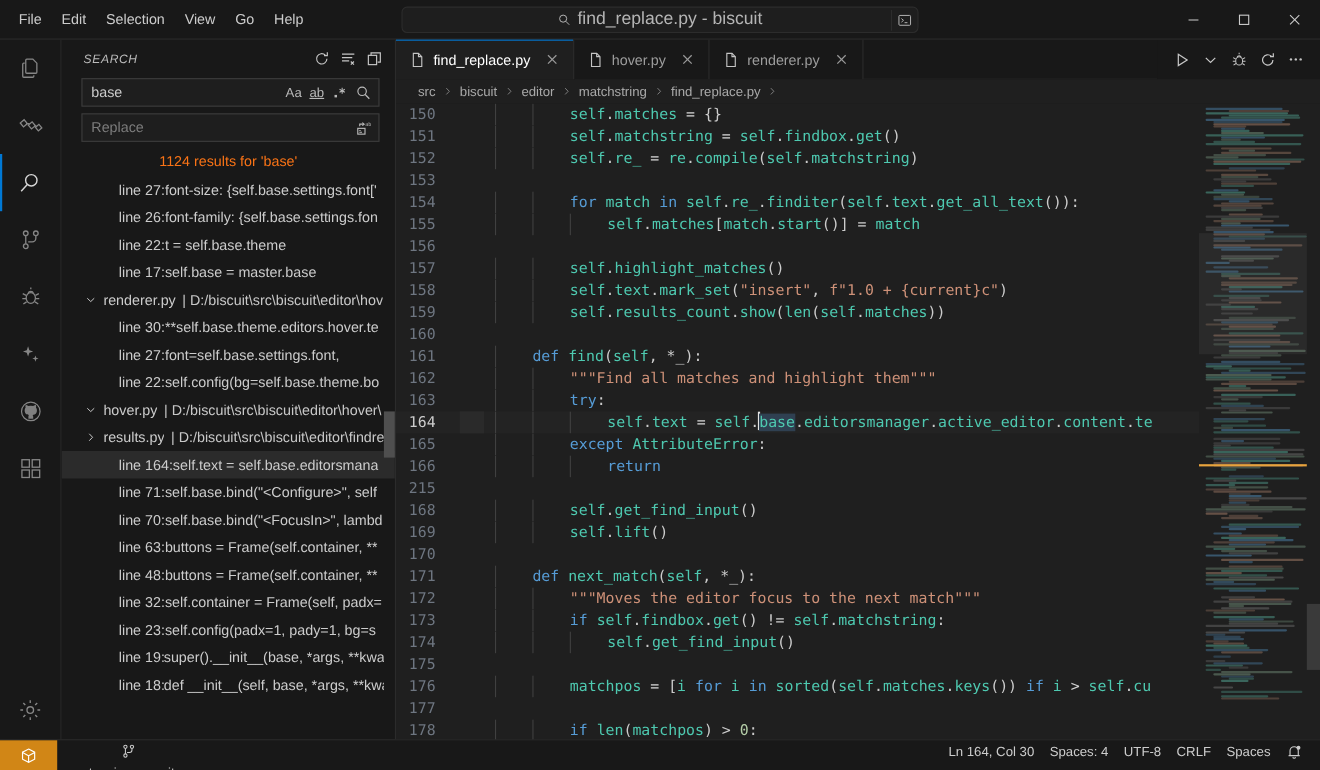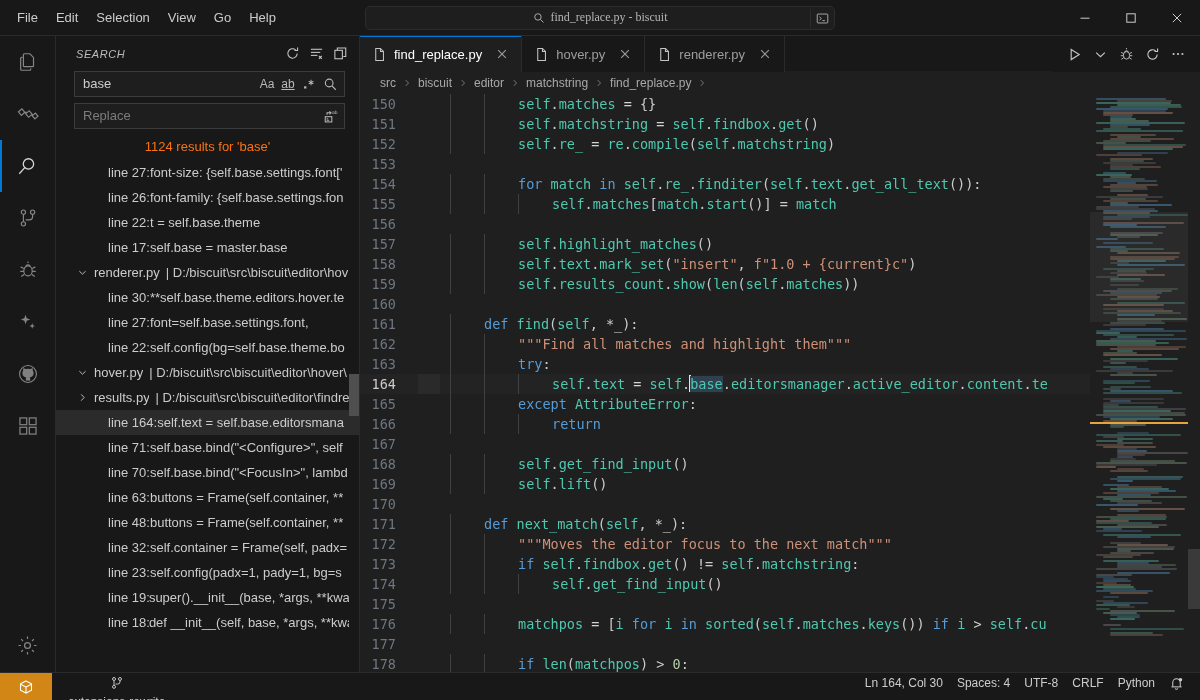--- a/index.html
+++ b/index.html
@@ -37,22 +37,22 @@
   .cmdbar {
     pointer-events: auto;
     width: 470px; height: 24px;
     background: #1e1e1e;
     border: 1px solid #2c2c2c;
     border-radius: 5px;
     display: flex; align-items: center; justify-content: center;
     position: relative;
   }
   .cmdbar-text {
-    font-size: 12px; color: #b5b5b5;
-    display: flex; align-items: center; gap: 6px; font-family: Liberation Serif, serif;
+    font-size: 16px; color: #b5b5b5;
+    display: flex; align-items: center; gap: 6px;
   }
   .cmd-terminal-btn {
     position: absolute; right: 4px; top: 2px;
     width: 20px; height: 19px;
     display: flex; align-items: center; justify-content: center;
     border-left: 1px solid #2c2c2c; padding-left: 4px;
   }
   .winbtns { margin-left: auto; display: flex; height: 36px; }
   .winbtn {
     width: 46px; height: 36px;
@@ -714,21 +714,21 @@
             <div class="coderow"><div class="lineno">157</div><div class="gutterbox"></div><div class="codeline"><span class="indent-guide"></span><span style="display:inline-block;width:33px"></span><span class="indent-guide"></span><span style="display:inline-block;width:33px"></span><span class="tok-id">self</span><span class="tok-punc">.</span><span class="tok-fn">highlight_matches</span><span class="tok-punc">()</span></div></div>
             <div class="coderow"><div class="lineno">158</div><div class="gutterbox"></div><div class="codeline"><span class="indent-guide"></span><span style="display:inline-block;width:33px"></span><span class="indent-guide"></span><span style="display:inline-block;width:33px"></span><span class="tok-id">self</span><span class="tok-punc">.</span><span class="tok-id">text</span><span class="tok-punc">.</span><span class="tok-fn">mark_set</span><span class="tok-punc">(</span><span class="tok-str">"insert"</span><span class="tok-punc">, </span><span class="tok-str">f"1.0 + {current}c"</span><span class="tok-punc">)</span></div></div>
             <div class="coderow"><div class="lineno">159</div><div class="gutterbox"></div><div class="codeline"><span class="indent-guide"></span><span style="display:inline-block;width:33px"></span><span class="indent-guide"></span><span style="display:inline-block;width:33px"></span><span class="tok-id">self</span><span class="tok-punc">.</span><span class="tok-id">results_count</span><span class="tok-punc">.</span><span class="tok-fn">show</span><span class="tok-punc">(</span><span class="tok-fn">len</span><span class="tok-punc">(</span><span class="tok-id">self</span><span class="tok-punc">.</span><span class="tok-id">matches</span><span class="tok-punc">))</span></div></div>
             <div class="coderow"><div class="lineno">160</div><div class="gutterbox"></div><div class="codeline"></div></div>
             <div class="coderow"><div class="lineno">161</div><div class="gutterbox"></div><div class="codeline"><span class="indent-guide"></span><span style="display:inline-block;width:33px"></span><span class="tok-def">def</span><span class="tok-plain"> </span><span class="tok-fn">find</span><span class="tok-punc">(</span><span class="tok-id">self</span><span class="tok-punc">, *_):</span></div></div>
             <div class="coderow"><div class="lineno">162</div><div class="gutterbox"></div><div class="codeline"><span class="indent-guide"></span><span style="display:inline-block;width:33px"></span><span class="indent-guide"></span><span style="display:inline-block;width:33px"></span><span class="tok-str">"""Find all matches and highlight them"""</span></div></div>
             <div class="coderow"><div class="lineno">163</div><div class="gutterbox"></div><div class="codeline"><span class="indent-guide"></span><span style="display:inline-block;width:33px"></span><span class="indent-guide"></span><span style="display:inline-block;width:33px"></span><span class="tok-kw">try</span><span class="tok-punc">:</span></div></div>
             <div class="coderow cursorline"><div class="lineno">164</div><div class="gutterbox"></div><div class="codeline"><span class="indent-guide"></span><span style="display:inline-block;width:33px"></span><span class="indent-guide"></span><span style="display:inline-block;width:33px"></span><span class="indent-guide"></span><span style="display:inline-block;width:33px"></span><span class="tok-id">self</span><span class="tok-punc">.</span><span class="tok-id">text</span><span class="tok-plain"> = </span><span class="tok-id">self</span><span class="tok-punc">.</span><span class="cursor"></span><span class="occurrence tok-id">base</span><span class="tok-punc">.</span><span class="tok-id">editorsmanager</span><span class="tok-punc">.</span><span class="tok-id">active_editor</span><span class="tok-punc">.</span><span class="tok-id">content</span><span class="tok-punc">.</span><span class="tok-id">te</span></div></div>
             <div class="coderow"><div class="lineno">165</div><div class="gutterbox"></div><div class="codeline"><span class="indent-guide"></span><span style="display:inline-block;width:33px"></span><span class="indent-guide"></span><span style="display:inline-block;width:33px"></span><span class="tok-kw">except</span><span class="tok-plain"> </span><span class="tok-fn">AttributeError</span><span class="tok-punc">:</span></div></div>
             <div class="coderow"><div class="lineno">166</div><div class="gutterbox"></div><div class="codeline"><span class="indent-guide"></span><span style="display:inline-block;width:33px"></span><span class="indent-guide"></span><span style="display:inline-block;width:33px"></span><span class="indent-guide"></span><span style="display:inline-block;width:33px"></span><span class="tok-kw">return</span></div></div>
-            <div class="coderow"><div class="lineno">167</div><div class="gutterbox"></div><div class="codeline"></div></div>
+            <div class="coderow"><div class="lineno">215</div><div class="gutterbox"></div><div class="codeline"></div></div>
             <div class="coderow"><div class="lineno">168</div><div class="gutterbox"></div><div class="codeline"><span class="indent-guide"></span><span style="display:inline-block;width:33px"></span><span class="indent-guide"></span><span style="display:inline-block;width:33px"></span><span class="tok-id">self</span><span class="tok-punc">.</span><span class="tok-fn">get_find_input</span><span class="tok-punc">()</span></div></div>
             <div class="coderow"><div class="lineno">169</div><div class="gutterbox"></div><div class="codeline"><span class="indent-guide"></span><span style="display:inline-block;width:33px"></span><span class="indent-guide"></span><span style="display:inline-block;width:33px"></span><span class="tok-id">self</span><span class="tok-punc">.</span><span class="tok-fn">lift</span><span class="tok-punc">()</span></div></div>
             <div class="coderow"><div class="lineno">170</div><div class="gutterbox"></div><div class="codeline"></div></div>
             <div class="coderow"><div class="lineno">171</div><div class="gutterbox"></div><div class="codeline"><span class="indent-guide"></span><span style="display:inline-block;width:33px"></span><span class="tok-def">def</span><span class="tok-plain"> </span><span class="tok-fn">next_match</span><span class="tok-punc">(</span><span class="tok-id">self</span><span class="tok-punc">, *_):</span></div></div>
             <div class="coderow"><div class="lineno">172</div><div class="gutterbox"></div><div class="codeline"><span class="indent-guide"></span><span style="display:inline-block;width:33px"></span><span class="indent-guide"></span><span style="display:inline-block;width:33px"></span><span class="tok-str">"""Moves the editor focus to the next match"""</span></div></div>
             <div class="coderow"><div class="lineno">173</div><div class="gutterbox"></div><div class="codeline"><span class="indent-guide"></span><span style="display:inline-block;width:33px"></span><span class="indent-guide"></span><span style="display:inline-block;width:33px"></span><span class="tok-kw">if</span><span class="tok-plain"> </span><span class="tok-id">self</span><span class="tok-punc">.</span><span class="tok-id">findbox</span><span class="tok-punc">.</span><span class="tok-fn">get</span><span class="tok-punc">() != </span><span class="tok-id">self</span><span class="tok-punc">.</span><span class="tok-id">matchstring</span><span class="tok-punc">:</span></div></div>
             <div class="coderow"><div class="lineno">174</div><div class="gutterbox"></div><div class="codeline"><span class="indent-guide"></span><span style="display:inline-block;width:33px"></span><span class="indent-guide"></span><span style="display:inline-block;width:33px"></span><span class="indent-guide"></span><span style="display:inline-block;width:33px"></span><span class="tok-id">self</span><span class="tok-punc">.</span><span class="tok-fn">get_find_input</span><span class="tok-punc">()</span></div></div>
             <div class="coderow"><div class="lineno">175</div><div class="gutterbox"></div><div class="codeline"></div></div>
             <div class="coderow"><div class="lineno">176</div><div class="gutterbox"></div><div class="codeline"><span class="indent-guide"></span><span style="display:inline-block;width:33px"></span><span class="indent-guide"></span><span style="display:inline-block;width:33px"></span><span class="tok-id">matchpos</span><span class="tok-plain"> = </span><span class="tok-punc">[</span><span class="tok-id">i</span><span class="tok-plain"> </span><span class="tok-kw">for</span><span class="tok-plain"> </span><span class="tok-id">i</span><span class="tok-plain"> </span><span class="tok-kw">in</span><span class="tok-plain"> </span><span class="tok-fn">sorted</span><span class="tok-punc">(</span><span class="tok-id">self</span><span class="tok-punc">.</span><span class="tok-id">matches</span><span class="tok-punc">.</span><span class="tok-fn">keys</span><span class="tok-punc">()) </span><span class="tok-kw">if</span><span class="tok-plain"> </span><span class="tok-id">i</span><span class="tok-plain"> &gt; </span><span class="tok-id">self</span><span class="tok-punc">.</span><span class="tok-id">cu</span></div></div>
             <div class="coderow"><div class="lineno">177</div><div class="gutterbox"></div><div class="codeline"></div></div>
@@ -987,21 +987,21 @@
           </svg>
         </span>
         <span>extensions-rewrite</span>
       </div>
     </div>
     <div class="status-right" id="statusright">
       <div class="status-item">Ln 164, Col 30</div>
         <div class="status-item">Spaces: 4</div>
         <div class="status-item">UTF-8</div>
         <div class="status-item">CRLF</div>
-        <div class="status-item">Python</div>
+        <div class="status-item">Spaces</div>
         <div class="status-item">
         <svg width="15" height="15" viewBox="0 0 16 16" fill="none" stroke="#cccccc" stroke-width="1.1">
           <path d="M4 11.4V7a4 4 0 0 1 8 0v4.4"></path>
             <line x1="2.6" y1="11.6" x2="13.4" y2="11.6"></line>
           <path d="M6.6 13.2a1.5 1.5 0 0 0 2.8 0"></path>
             <circle cx="12.2" cy="4" r="1.9" fill="#cccccc" stroke="none"></circle>
         </svg>
       </div>
     </div>
   </div>

